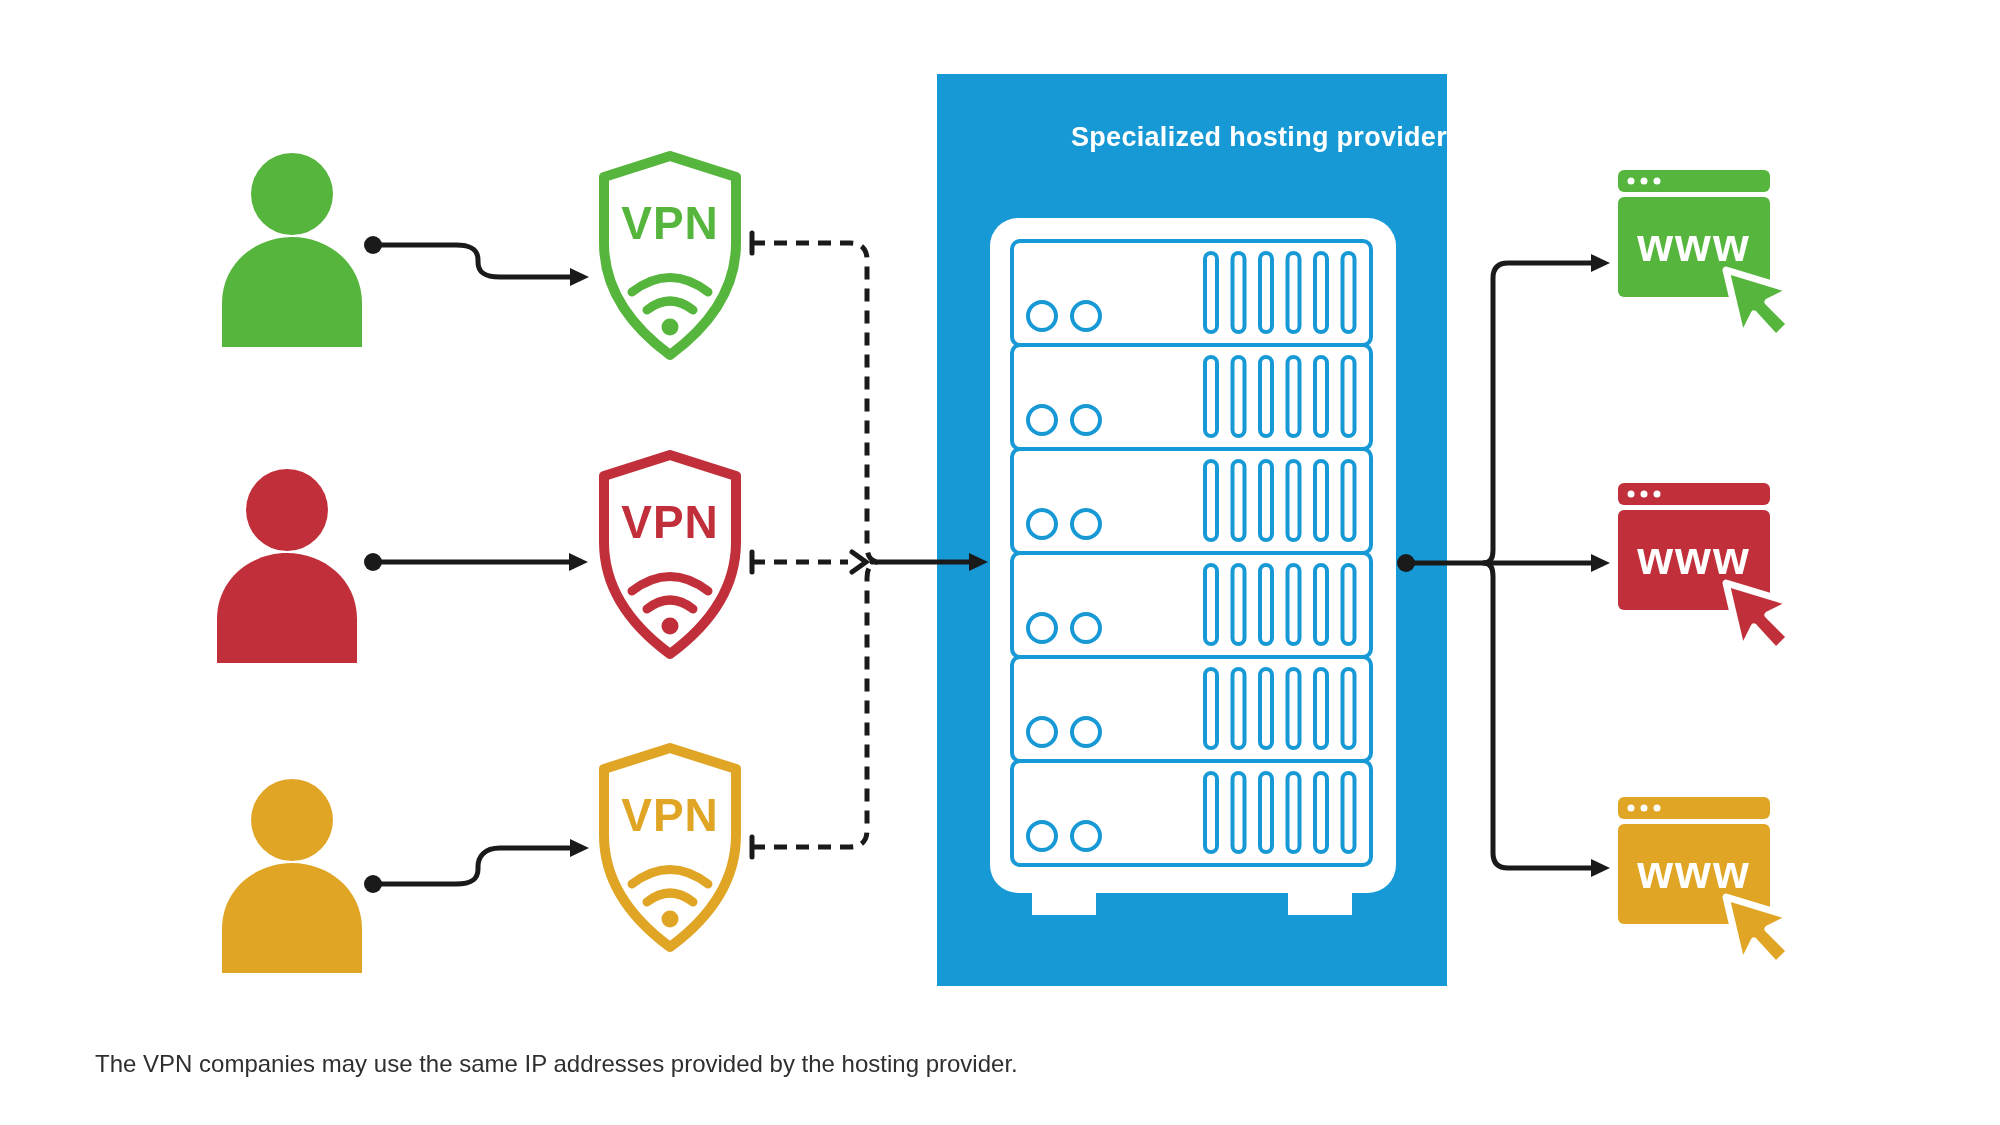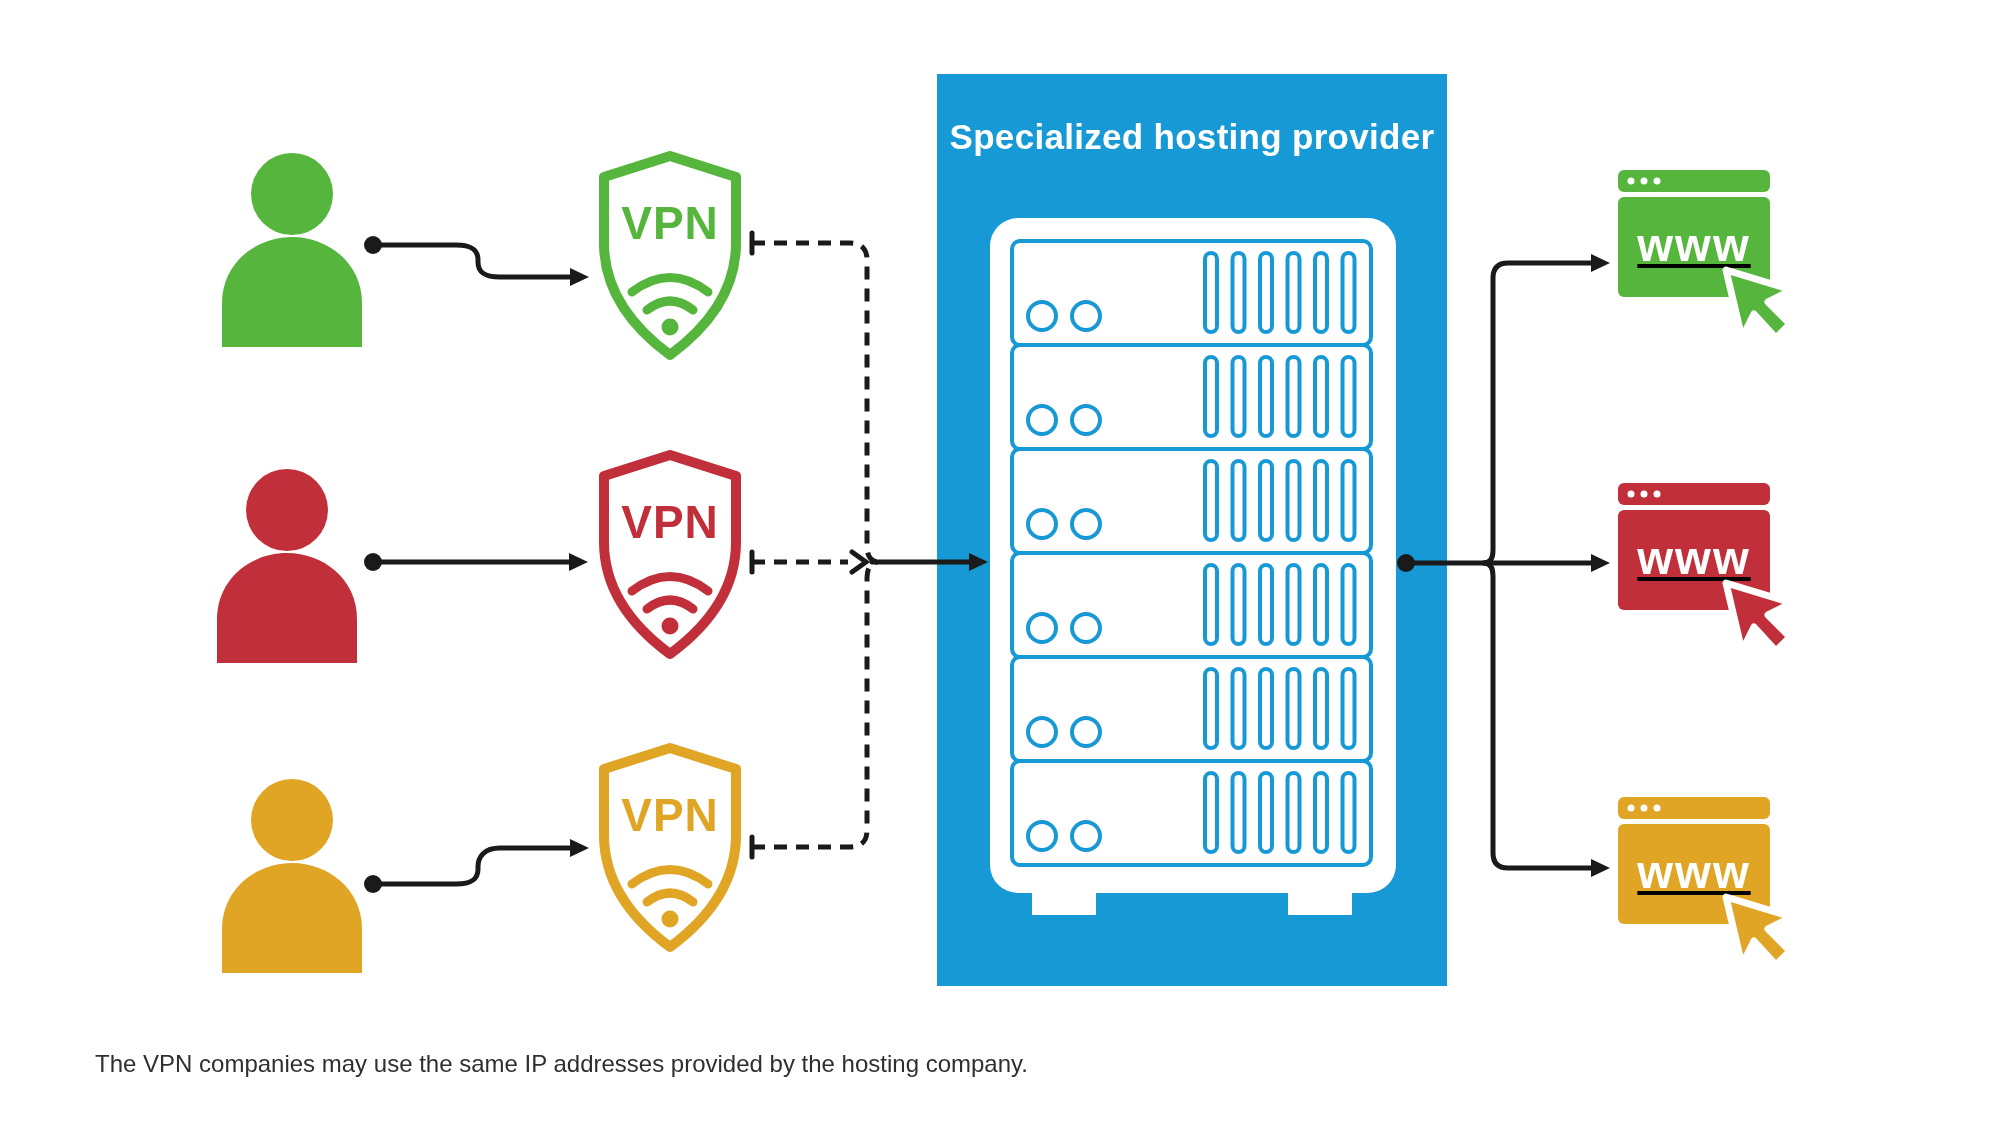--- a/index.html
+++ b/index.html
@@ -1,22 +1,22 @@
 <!DOCTYPE html>
 <html><head>
 <meta charset="utf-8">
 <style>
   html,body{margin:0;padding:0;background:#ffffff;}
   body{width:2000px;height:1125px;overflow:hidden;font-family:"Liberation Sans",sans-serif;}
   .stage{position:relative;width:2000px;height:1125px;background:#ffffff;}
 
   
   .host-box{position:absolute;left:937px;top:74px;width:510px;height:912px;background:var(--blue);}
-  .host-title{position:absolute;left:0;top:44px;width:100%;text-align:center;color:#ffffff;
-              font-size:35px;font-weight:700;line-height:38px;letter-spacing:.3px;}
+  .host-title{position:absolute;left:0;top:44px;width:100%;text-align:right;color:#ffffff;
+              font-size:27px;font-weight:700;line-height:38px;letter-spacing:.3px;}
   .rack{position:absolute;left:53px;top:144px;width:406px;height:675px;background:#ffffff;border-radius:28px;}
   .rack-units{position:absolute;left:20px;top:21px;width:363px;}
   .server-unit{position:relative;box-sizing:border-box;height:108px;border:4px solid var(--blue);
                border-radius:10px;background:#ffffff;}
   .server-unit + .server-unit{margin-top:-4px;}
   .server-unit svg{position:absolute;left:0;top:0;}
   .rack-foot{position:absolute;width:64px;height:22px;background:#ffffff;}
   .foot-left{left:95px;top:819px;}
   .foot-right{left:351px;top:819px;}
 
@@ -31,21 +31,21 @@
   
   .icon{position:absolute;z-index:3;}
   .fillc{fill:var(--c);}
   .strokec{stroke:var(--c);fill:none;}
   .shield-label{fill:var(--c);font-family:"Liberation Sans",sans-serif;font-weight:700;font-size:46px;letter-spacing:1px;}
 
   .www-icon{position:absolute;z-index:3;width:185px;height:130px;}
   .www-bar{position:absolute;left:0;top:0;width:152px;height:22px;border-radius:6px;background:var(--c);}
   .www-bar svg{position:absolute;left:9px;top:7px;}
   .www-body{position:absolute;left:0;top:27px;width:152px;height:100px;border-radius:6px;background:var(--c);
-            display:flex;align-items:center;justify-content:center;text-decoration:underline;}
+            display:flex;align-items:center;justify-content:center;}
   .www-text{color:#ffffff;font-weight:700;font-size:46px;letter-spacing:2px;margin-top:-4px;}
   .www-cursor{position:absolute;left:100px;top:92px;}
 
   
   .caption{position:absolute;left:95px;top:1050px;font-size:24px;color:#2f2f2f;z-index:3;}
 </style>
 </head>
 <body style="--blue: #1799D6; --line: #1A1A1A;">
 
 <div class="stage">
@@ -257,15 +257,15 @@
       </div>
       <div class="www-body">
         <span class="www-text">www</span>
       </div>
       <svg class="www-cursor" width="80" height="80" viewBox="0 0 40 40">
         <path class="fillc" stroke="#ffffff" stroke-width="3.5" stroke-linejoin="round" d="M4 4 L12 38 L18 26 L29 38 L36 31 L25 20 L37 14 Z"></path>
       </svg>
     </div>
   </div>
 
-  <div class="caption">The VPN companies may use the same IP addresses provided by the hosting company.</div>
+  <div class="caption">The VPN companies may use the same IP addresses provided by the hosting provider.</div>
 
 </div>
 
 </body></html>

